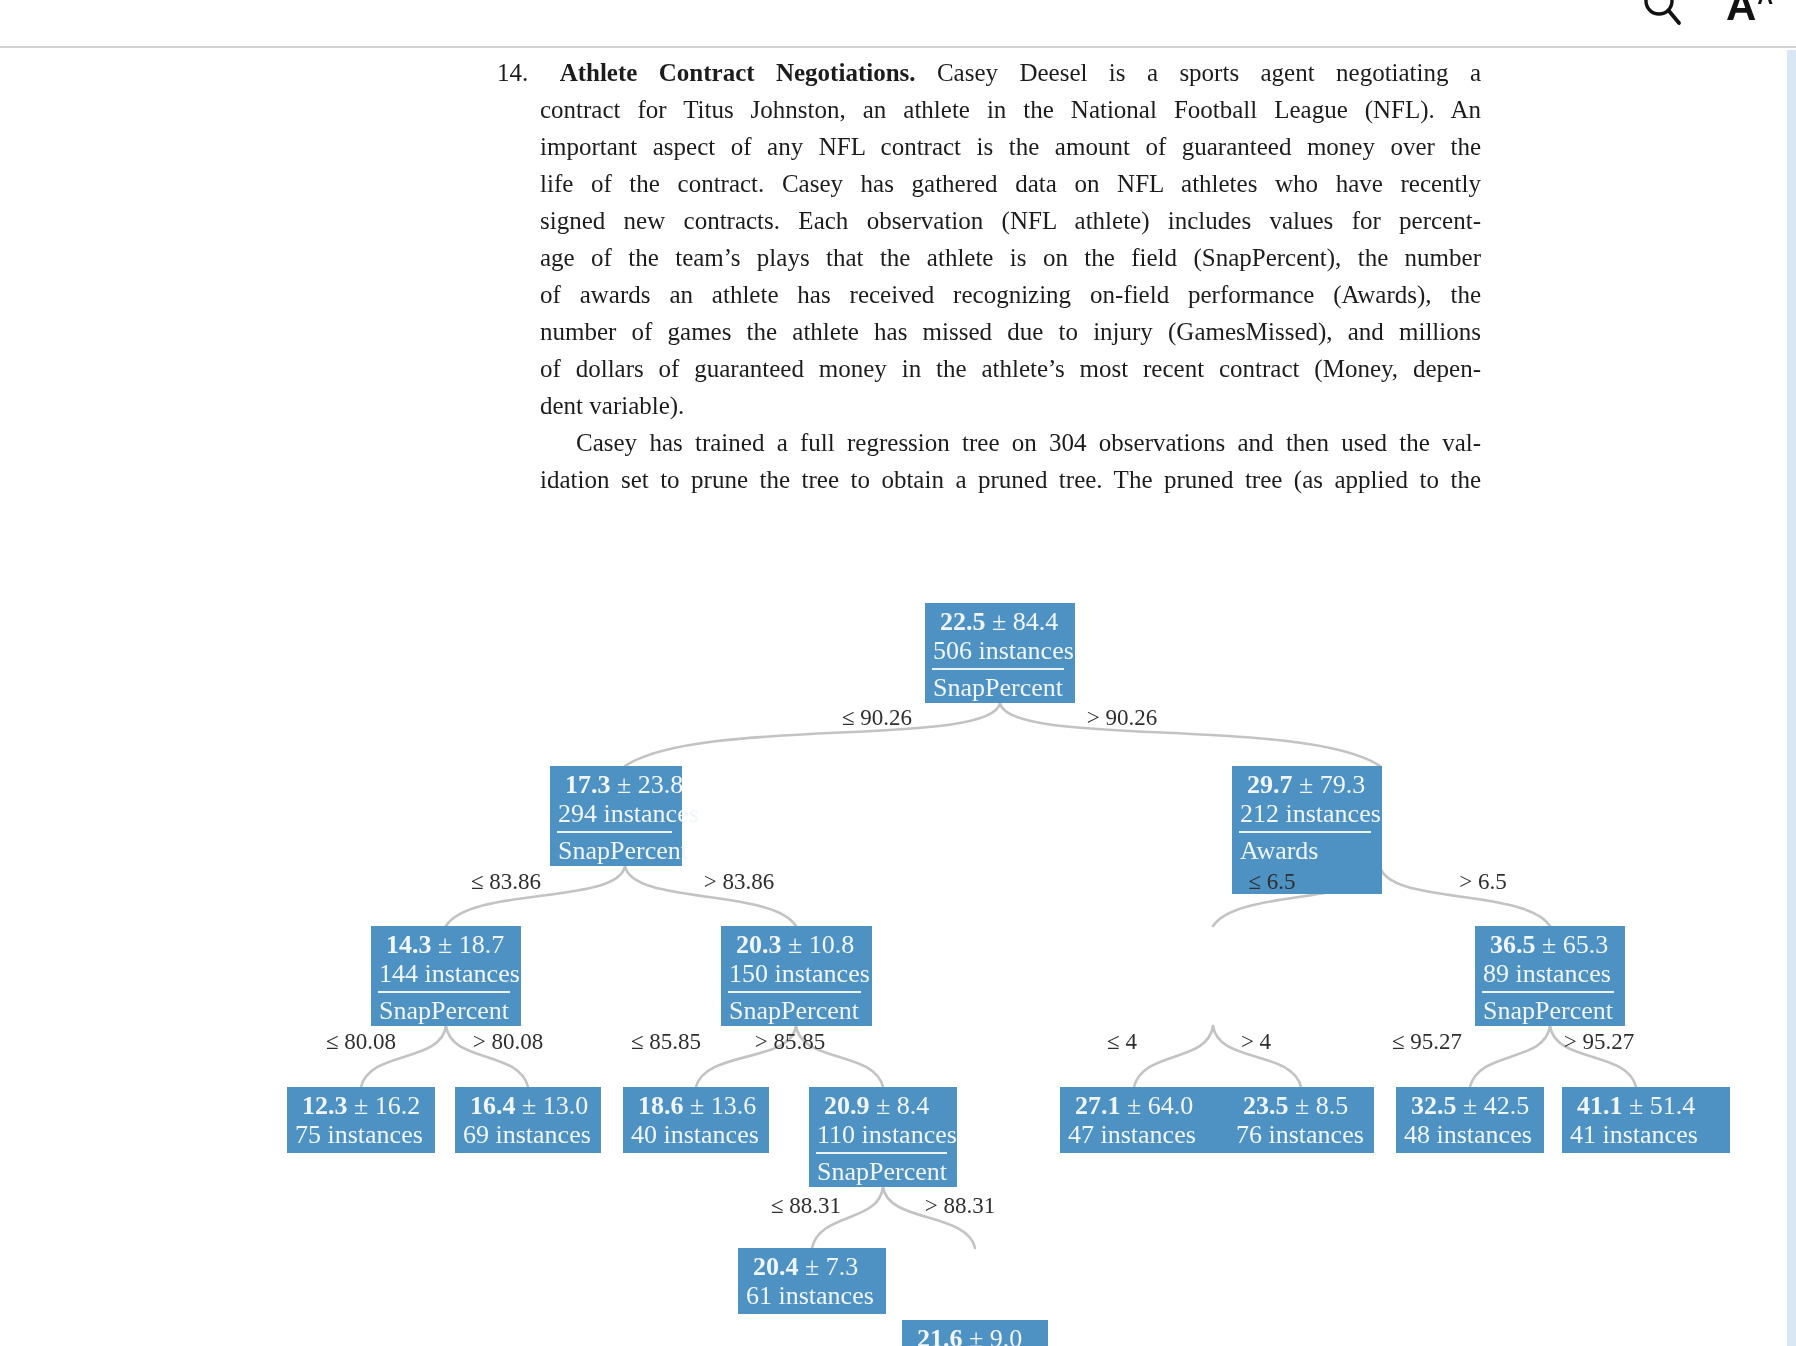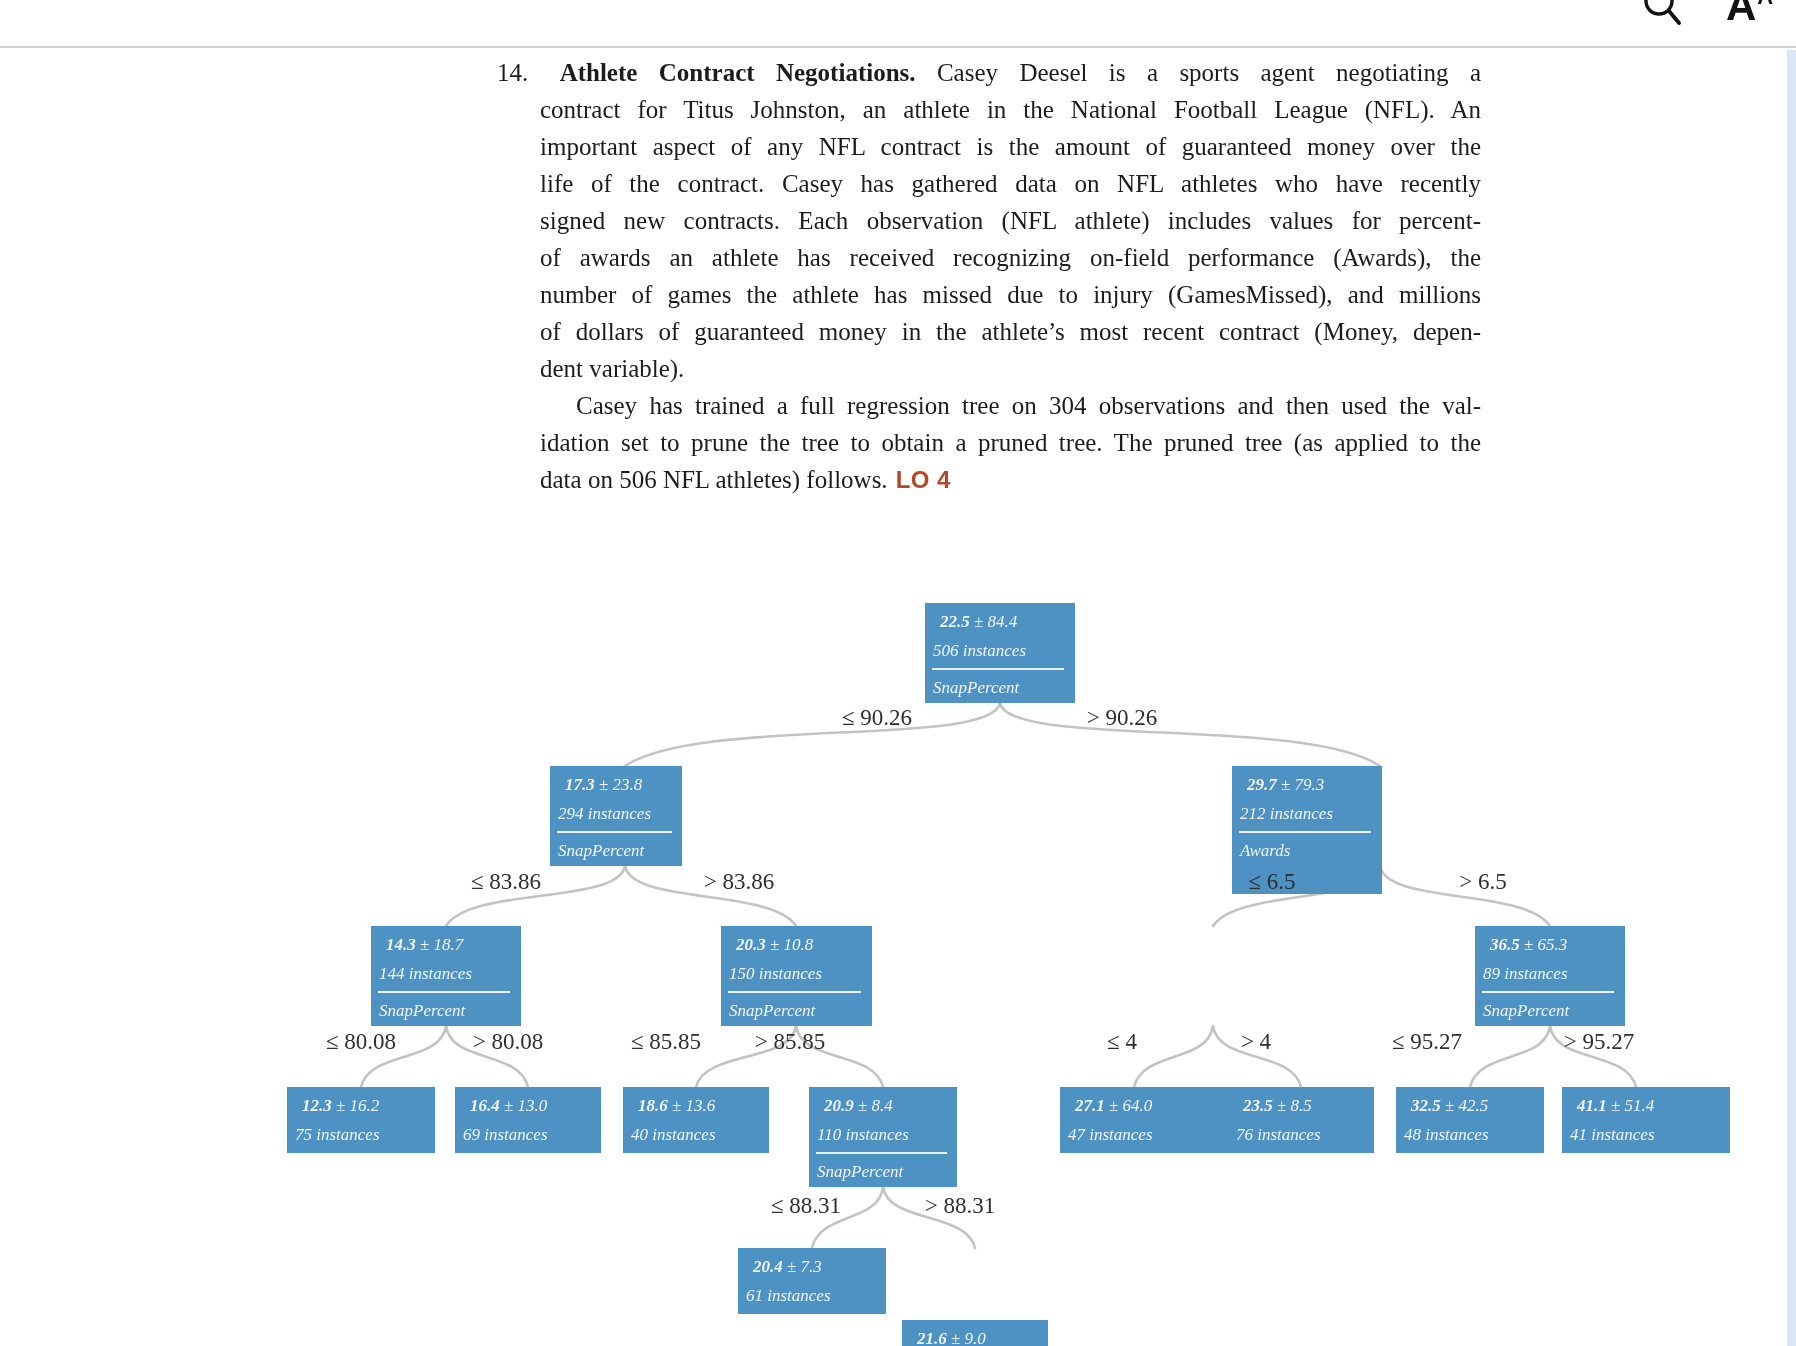--- a/index.html
+++ b/index.html
@@ -23,22 +23,22 @@
   .pline.first{padding-left:0;}
   .pline.indent{padding-left:79px;}
   .pline.left{text-align:left;text-align-last:left;}
   .pnum{margin-right:10px;}
   .ptitle{font-weight:bold;}
   .lo-tag{font-family:"Liberation Sans","DejaVu Sans",sans-serif;font-weight:bold;
           color:#b14a2d;margin-left:8px;font-size:24px;letter-spacing:0.5px;}
 
   
   #tree-svg{position:absolute;left:0;top:0;width:1796px;height:1346px;pointer-events:none;}
-  .node{position:absolute;background:#4e92c4;color:#f1f6fa;font-size:17px;line-height:29px;
-        padding:4px 6px;box-sizing:border-box;white-space:nowrap;font-style:italic;}
+  .node{position:absolute;background:#4e92c4;color:#f1f6fa;font-size:26px;line-height:29px;
+        padding:4px 6px;box-sizing:border-box;white-space:nowrap;}
   .node .nv{padding-left:9px;}
   .node .nv b{font-weight:bold;}
   .node .rule{height:2px;background:rgba(255,255,255,0.88);margin:3px 1px 3px 1px;width:96%;}
   .node .ni,.node .ns{padding-left:2px;}
   .elabel{position:absolute;transform:translateX(-50%);font-size:23px;color:#2e2e2e;
           white-space:nowrap;}
 </style>
 </head>
 <body>
 
@@ -57,29 +57,27 @@
   <div id="problem">
     <div class="pline jl first">
       <span class="pnum">14.</span>
       <span class="ptitle">Athlete Contract Negotiations.</span>
       <span>Casey Deesel is a sports agent negotiating a</span>
     </div>
     <div class="pline jl">contract for Titus Johnston, an athlete in the National Football League (NFL). An</div>
     <div class="pline jl">important aspect of any NFL contract is the amount of guaranteed money over the</div>
     <div class="pline jl">life of the contract. Casey has gathered data on NFL athletes who have recently</div>
     <div class="pline jl">signed new contracts. Each observation (NFL athlete) includes values for percent-</div>
+    <div class="pline jl">age of the team’s plays that the athlete is on the field (SnapPercent), the number</div>
     <div class="pline jl">of awards an athlete has received recognizing on-field performance (Awards), the</div>
     <div class="pline jl">number of games the athlete has missed due to injury (GamesMissed), and millions</div>
     <div class="pline jl">of dollars of guaranteed money in the athlete’s most recent contract (Money, depen-</div>
     <div class="pline left">dent variable).</div>
     <div class="pline jl indent">Casey has trained a full regression tree on 304 observations and then used the val-</div>
     <div class="pline jl">idation set to prune the tree to obtain a pruned tree. The pruned tree (as applied to the</div>
-    <div class="pline left">
-      <span>data on 506 NFL athletes) follows.</span><span class="lo-tag">LO 4</span>
-    </div>
   </div>
 
   <svg id="tree-svg">
     <g fill="none" stroke="#c3c3c3" stroke-width="2.6" stroke-linecap="round">
       <path d="M1000,703 C992,748 700,716 625,766"></path>
       <path d="M1000,703 C1008,748 1305,716 1380,766"></path>
       <path d="M625,866 C618,905 472,886 446,926"></path>
       <path d="M625,866 C632,905 772,888 796,926"></path>
       <path d="M1380,866 C1373,905 1238,888 1213,926"></path>
       <path d="M1380,866 C1387,905 1526,888 1550,926"></path>

